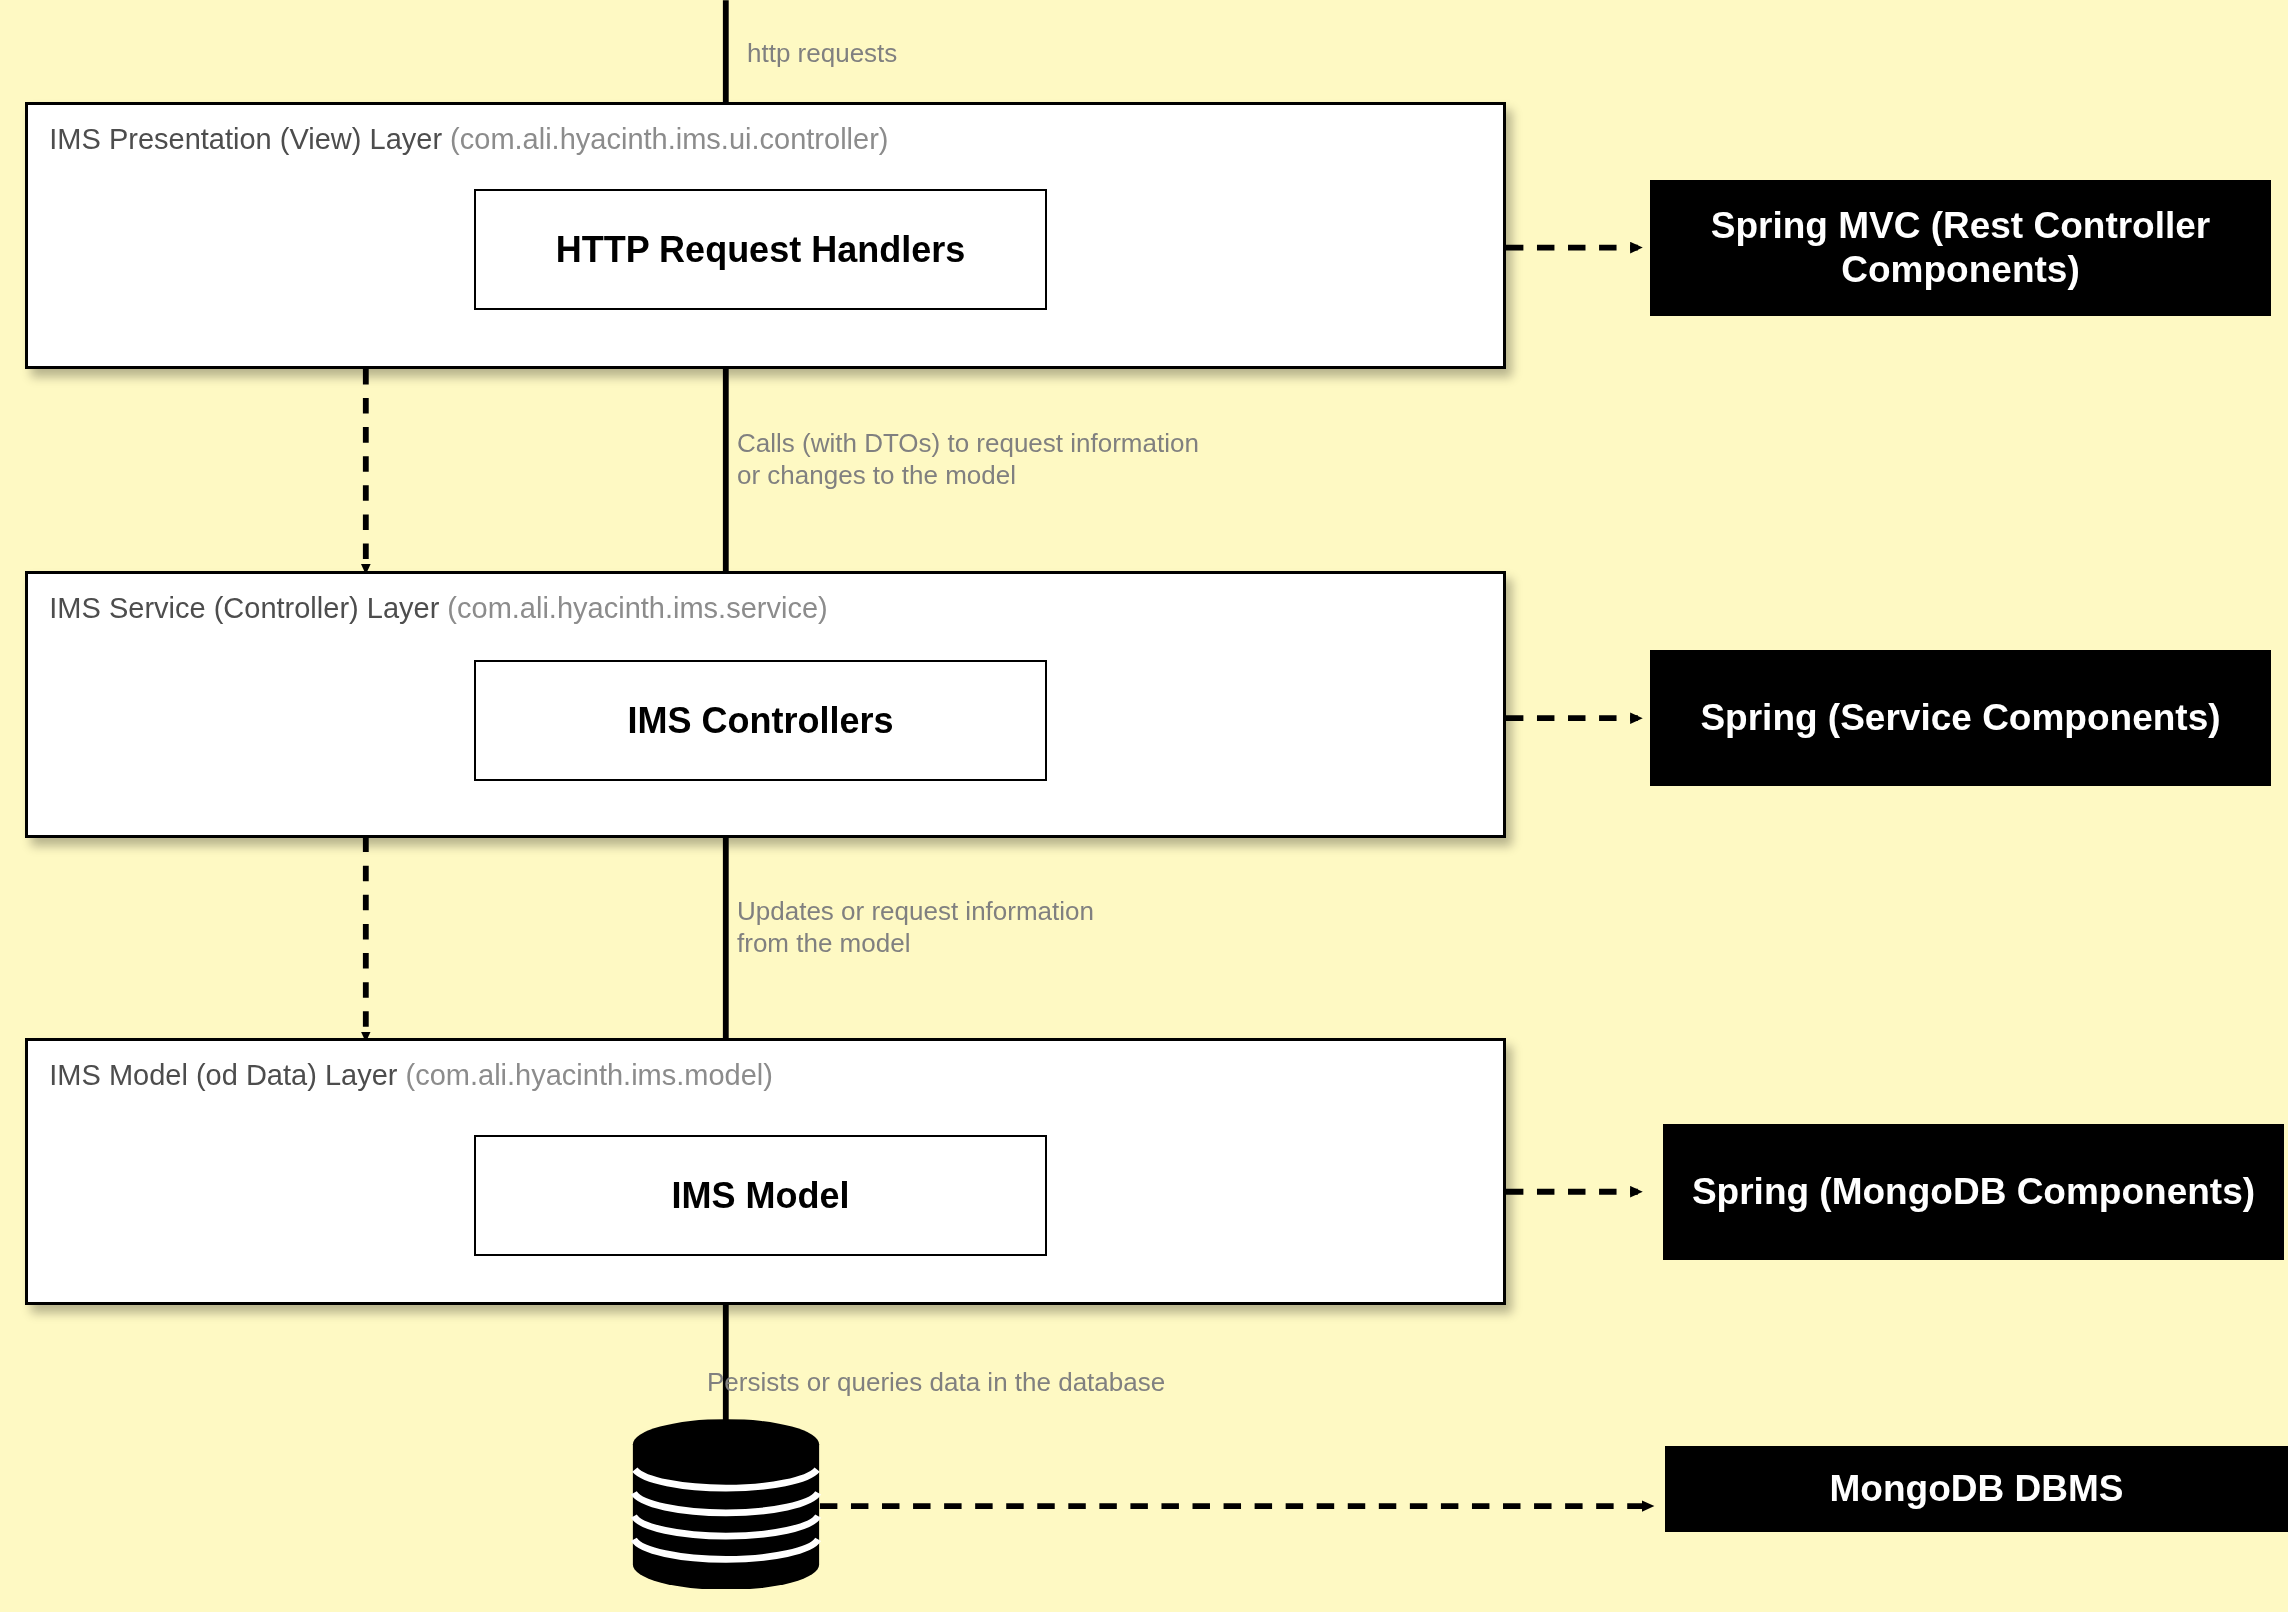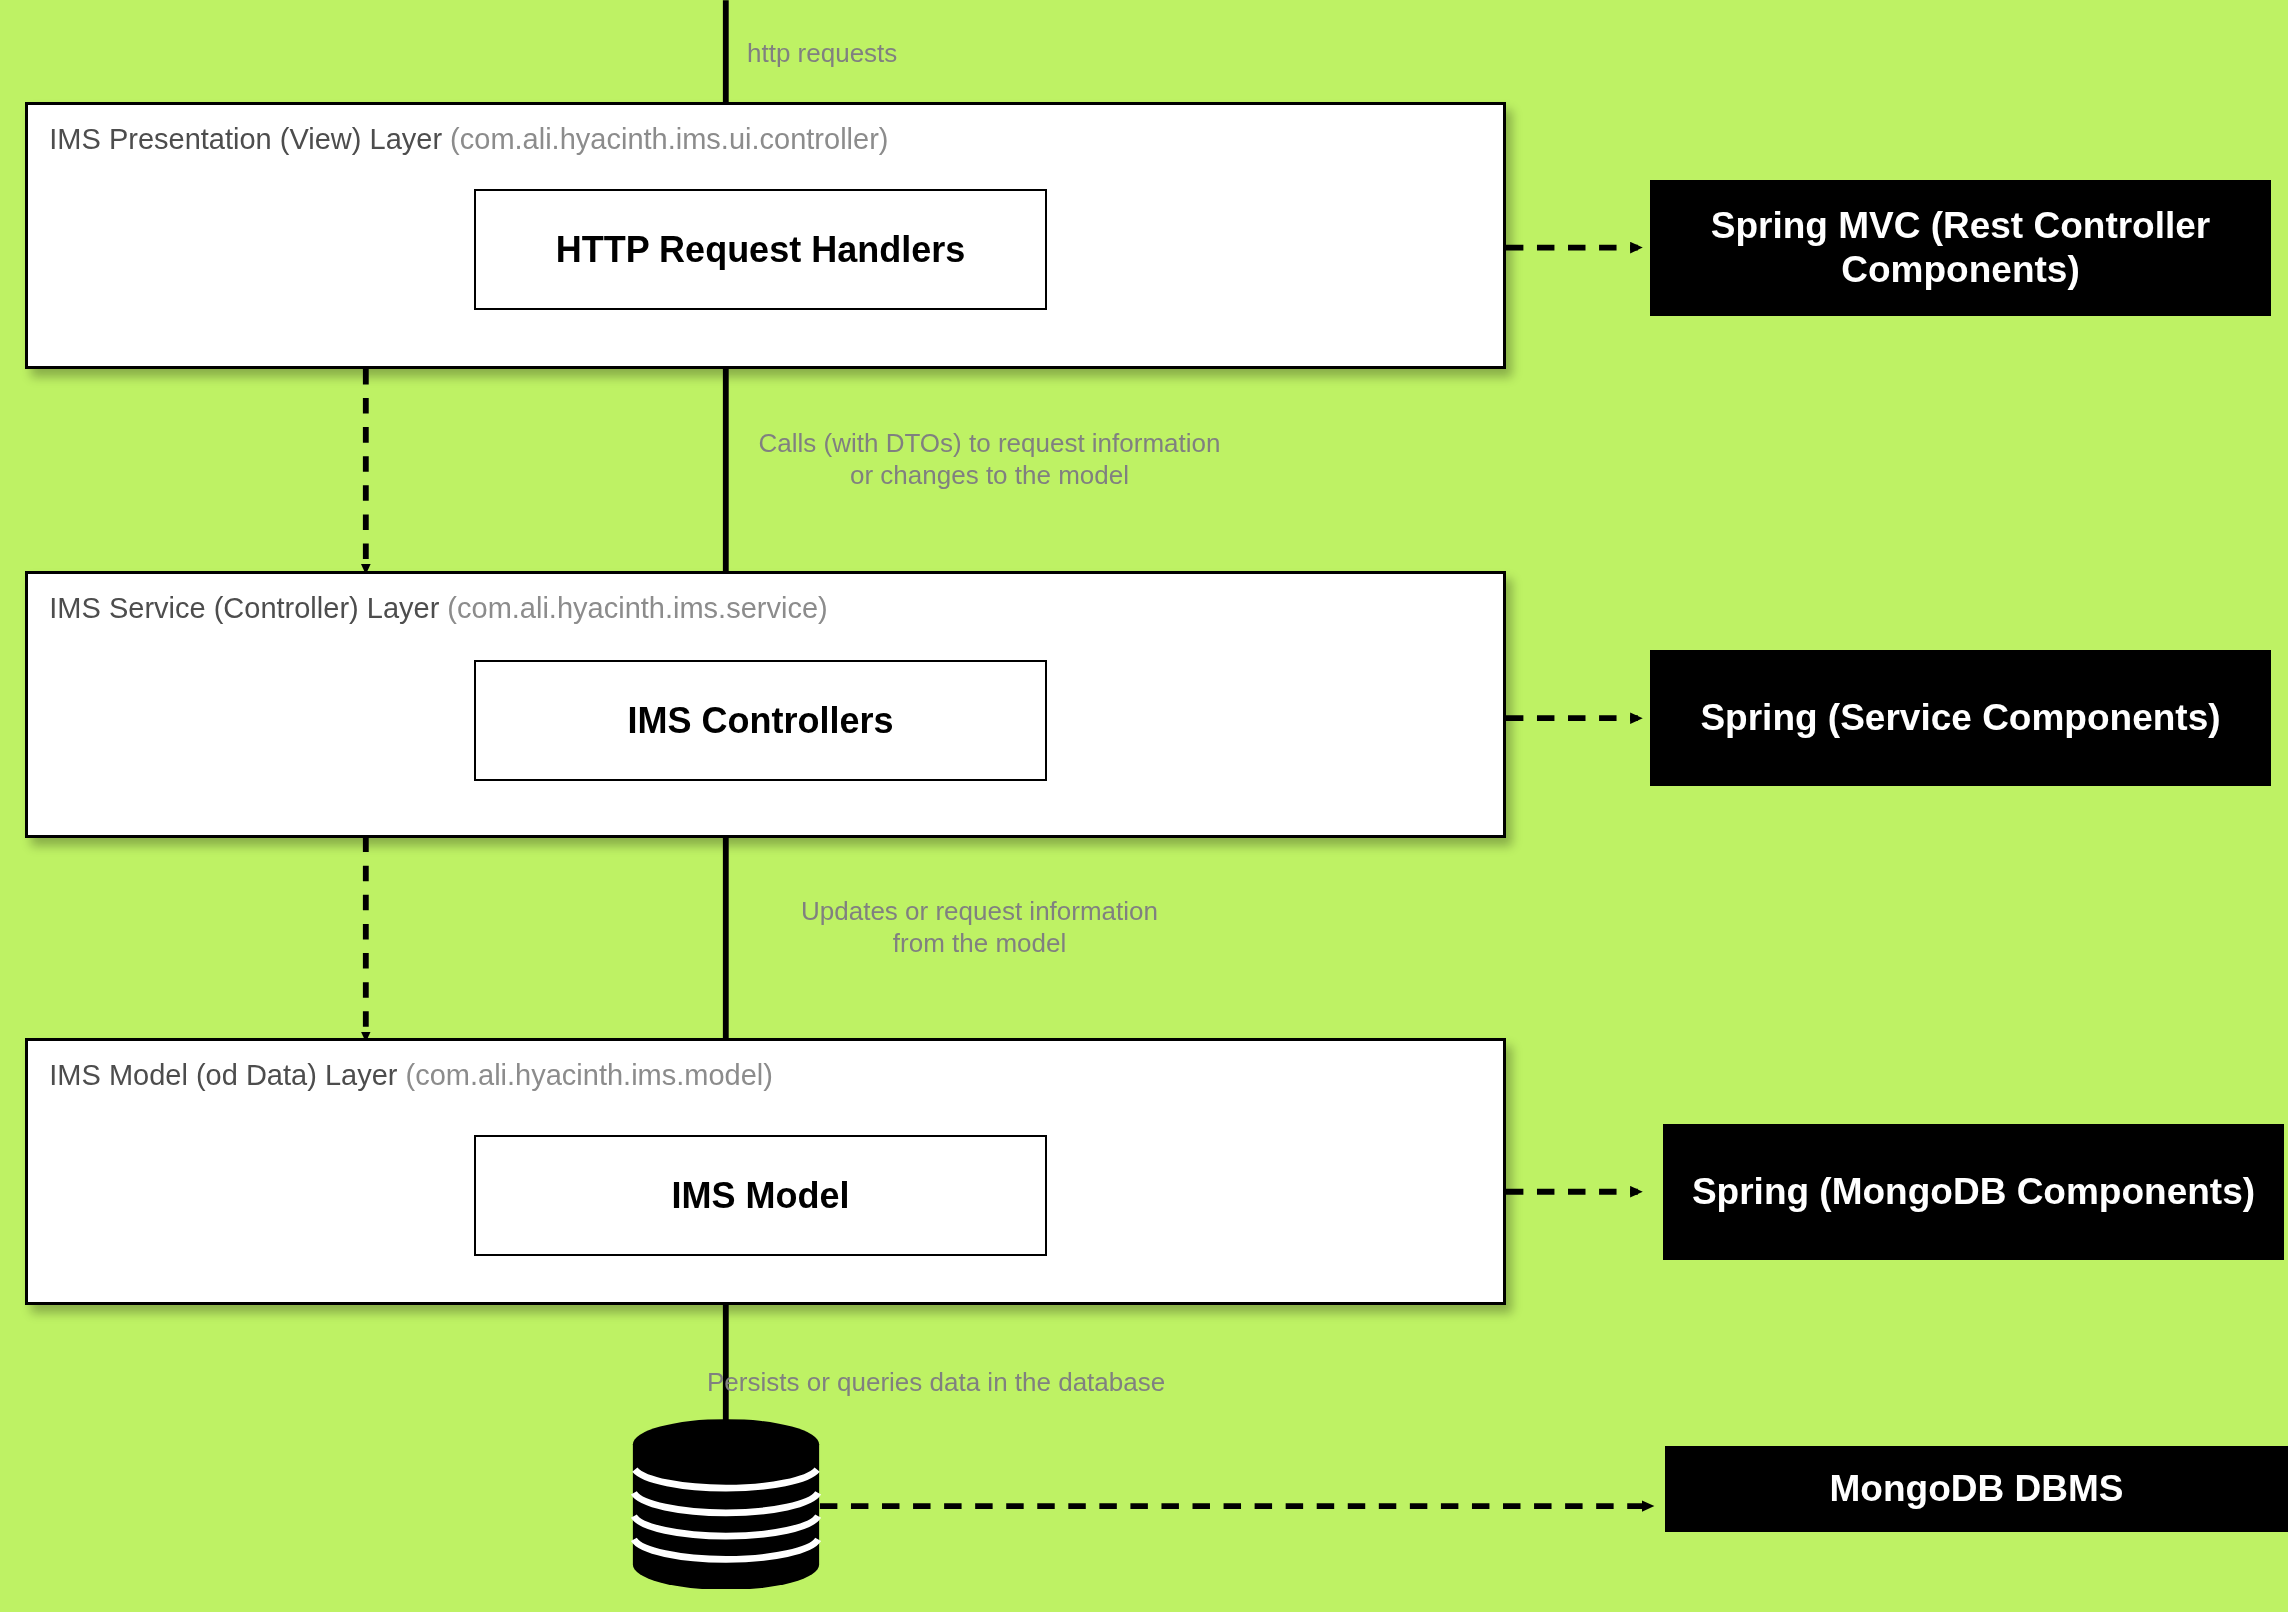--- a/index.html
+++ b/index.html
@@ -8,21 +8,21 @@
     background: #ffffff;
   }
   body {
     font-family: "Liberation Sans", sans-serif;
     color: #000000;
   }
   #canvas {
     position: relative;
     width: 2288px;
     height: 1613px;
-    background: #bef264;
+    background: #fef9c3;
     overflow: hidden;
   }
 
   
   .layer-box {
     position: absolute;
     background: #ffffff;
     border: 3.9px solid #000000;
     box-sizing: border-box;
     box-shadow: 5.8px 7.8px 9.7px rgba(0,0,0,0.28);
@@ -74,21 +74,20 @@
     padding: 5.8px 13.6px;
     box-sizing: border-box;
   }
 
   
   .note {
     position: absolute;
     color: #808080;
     font-size: 26px;
     line-height: 1.24;
-    text-align: center;
     white-space: pre-line;
   }
   .note-left {
     text-align: left;
     white-space: nowrap;
   }
 
   
   svg.overlay {
     position: absolute;

